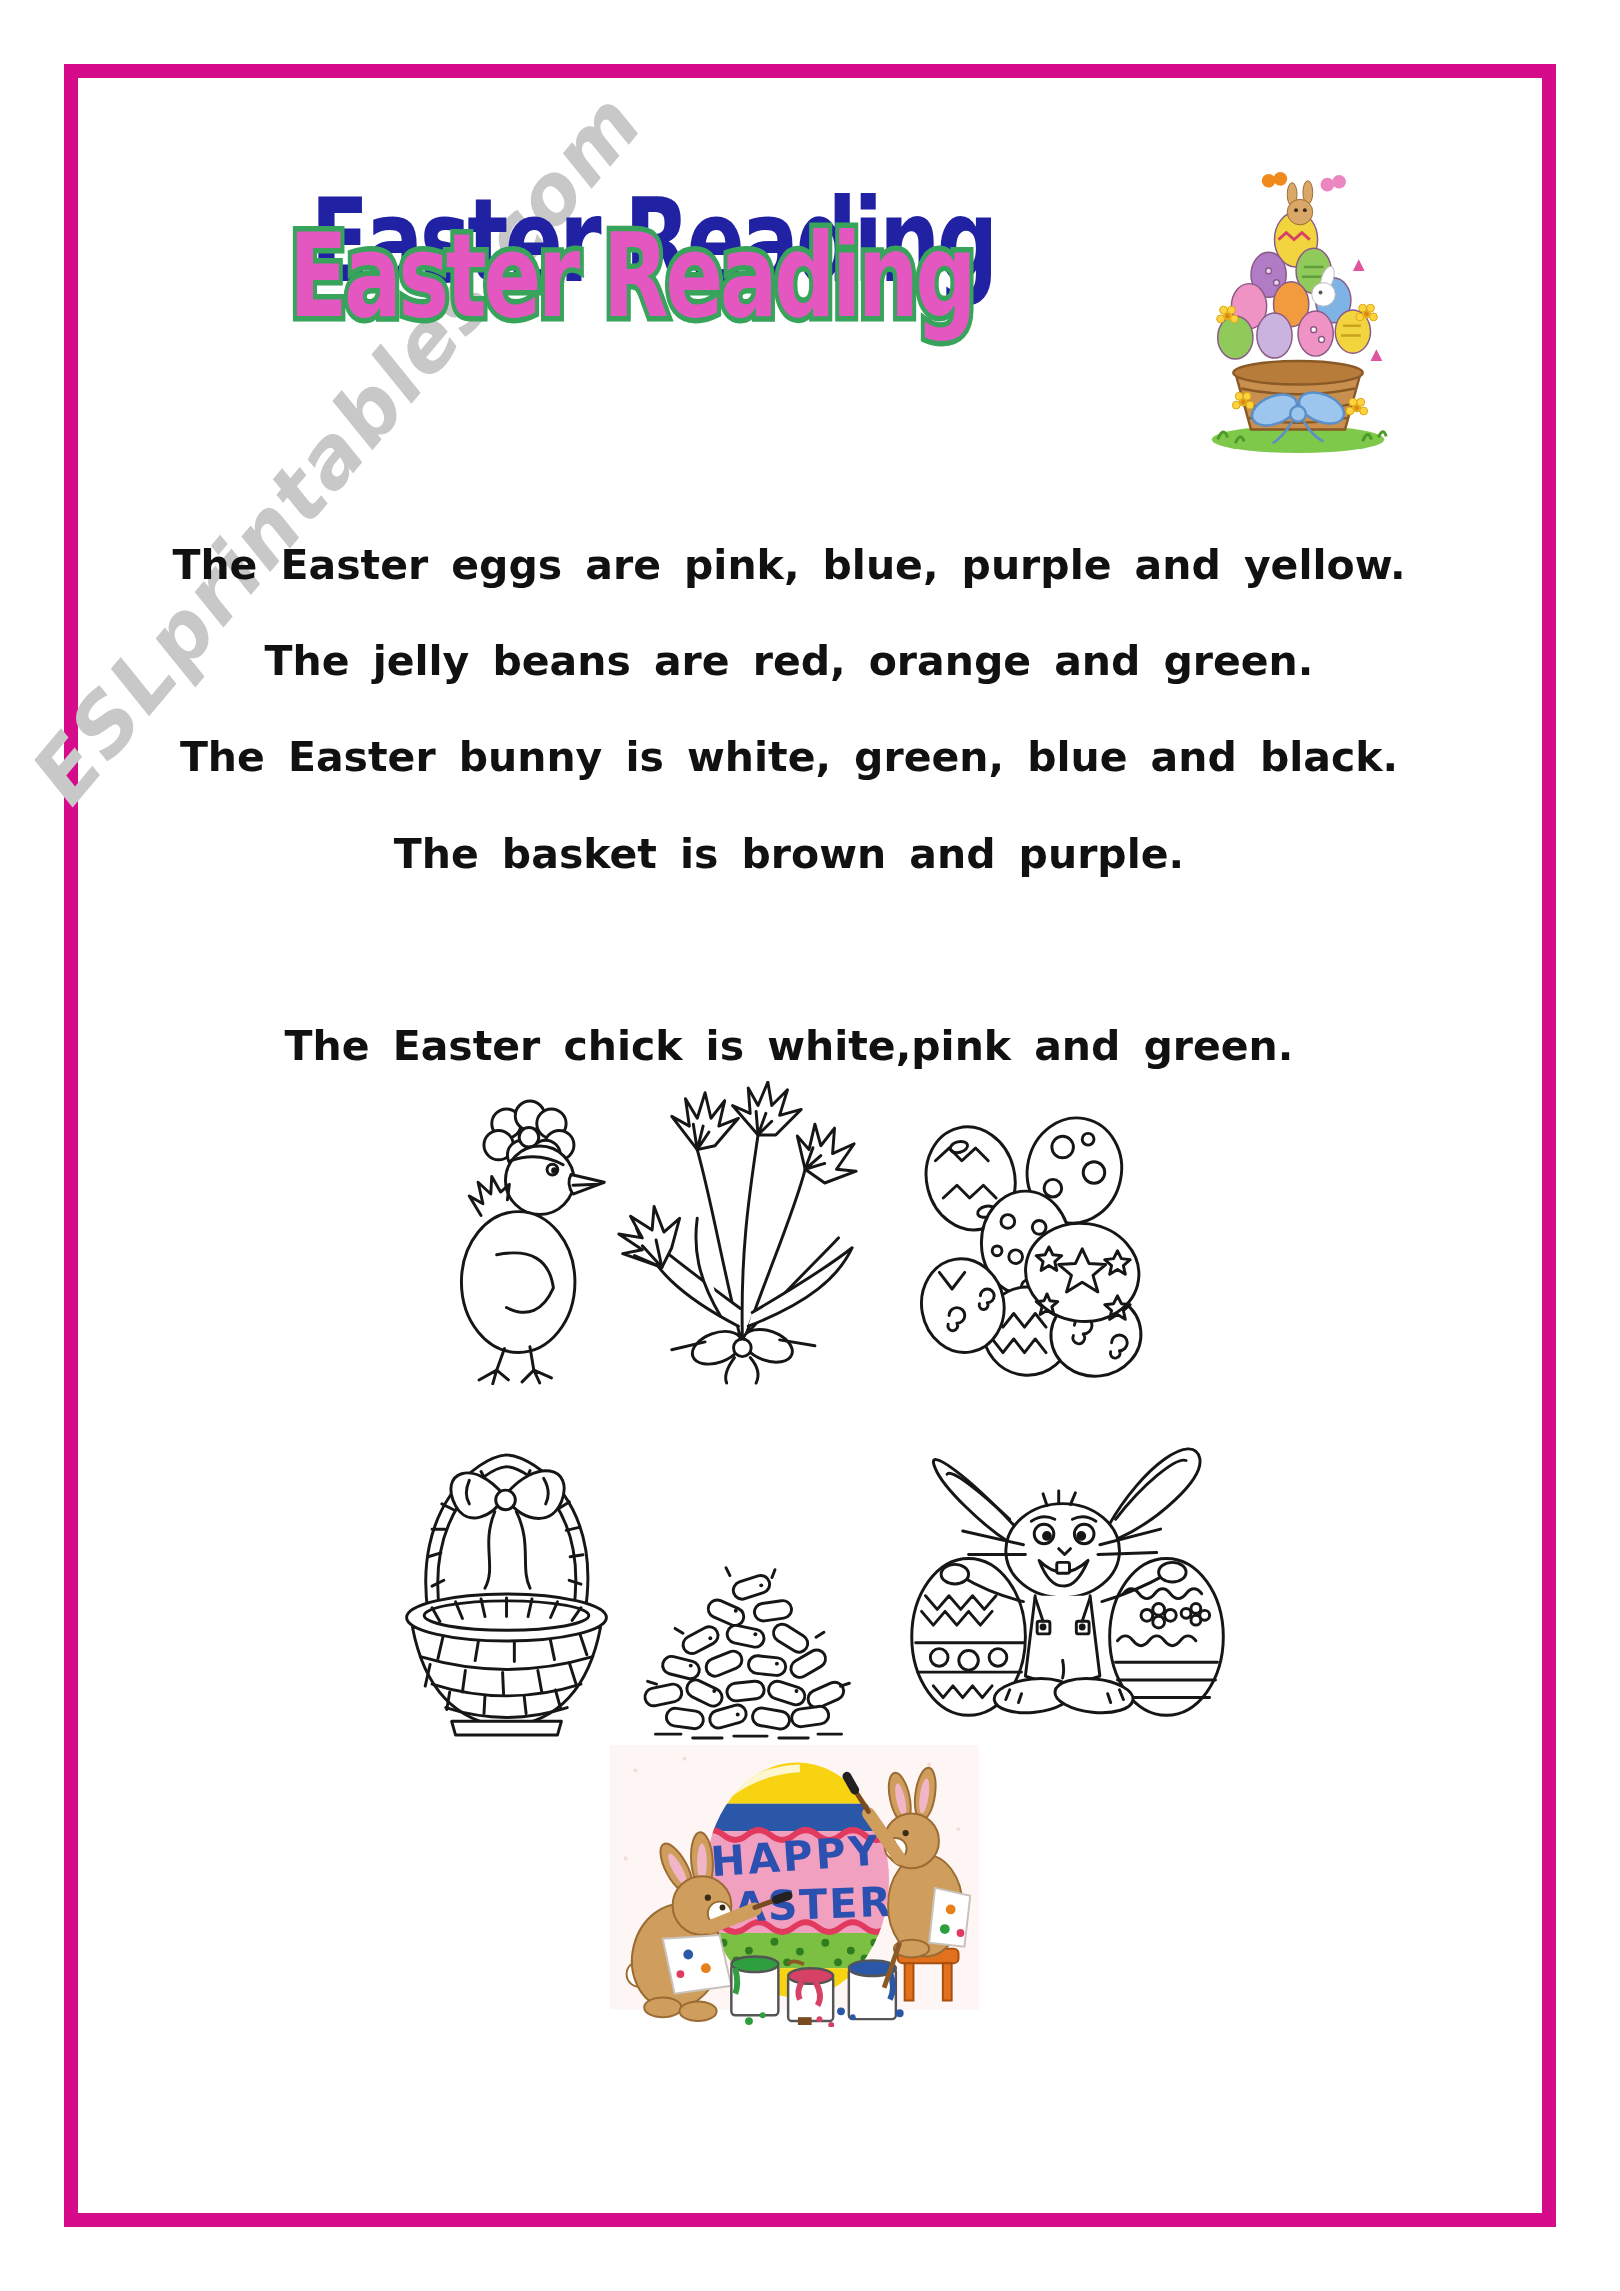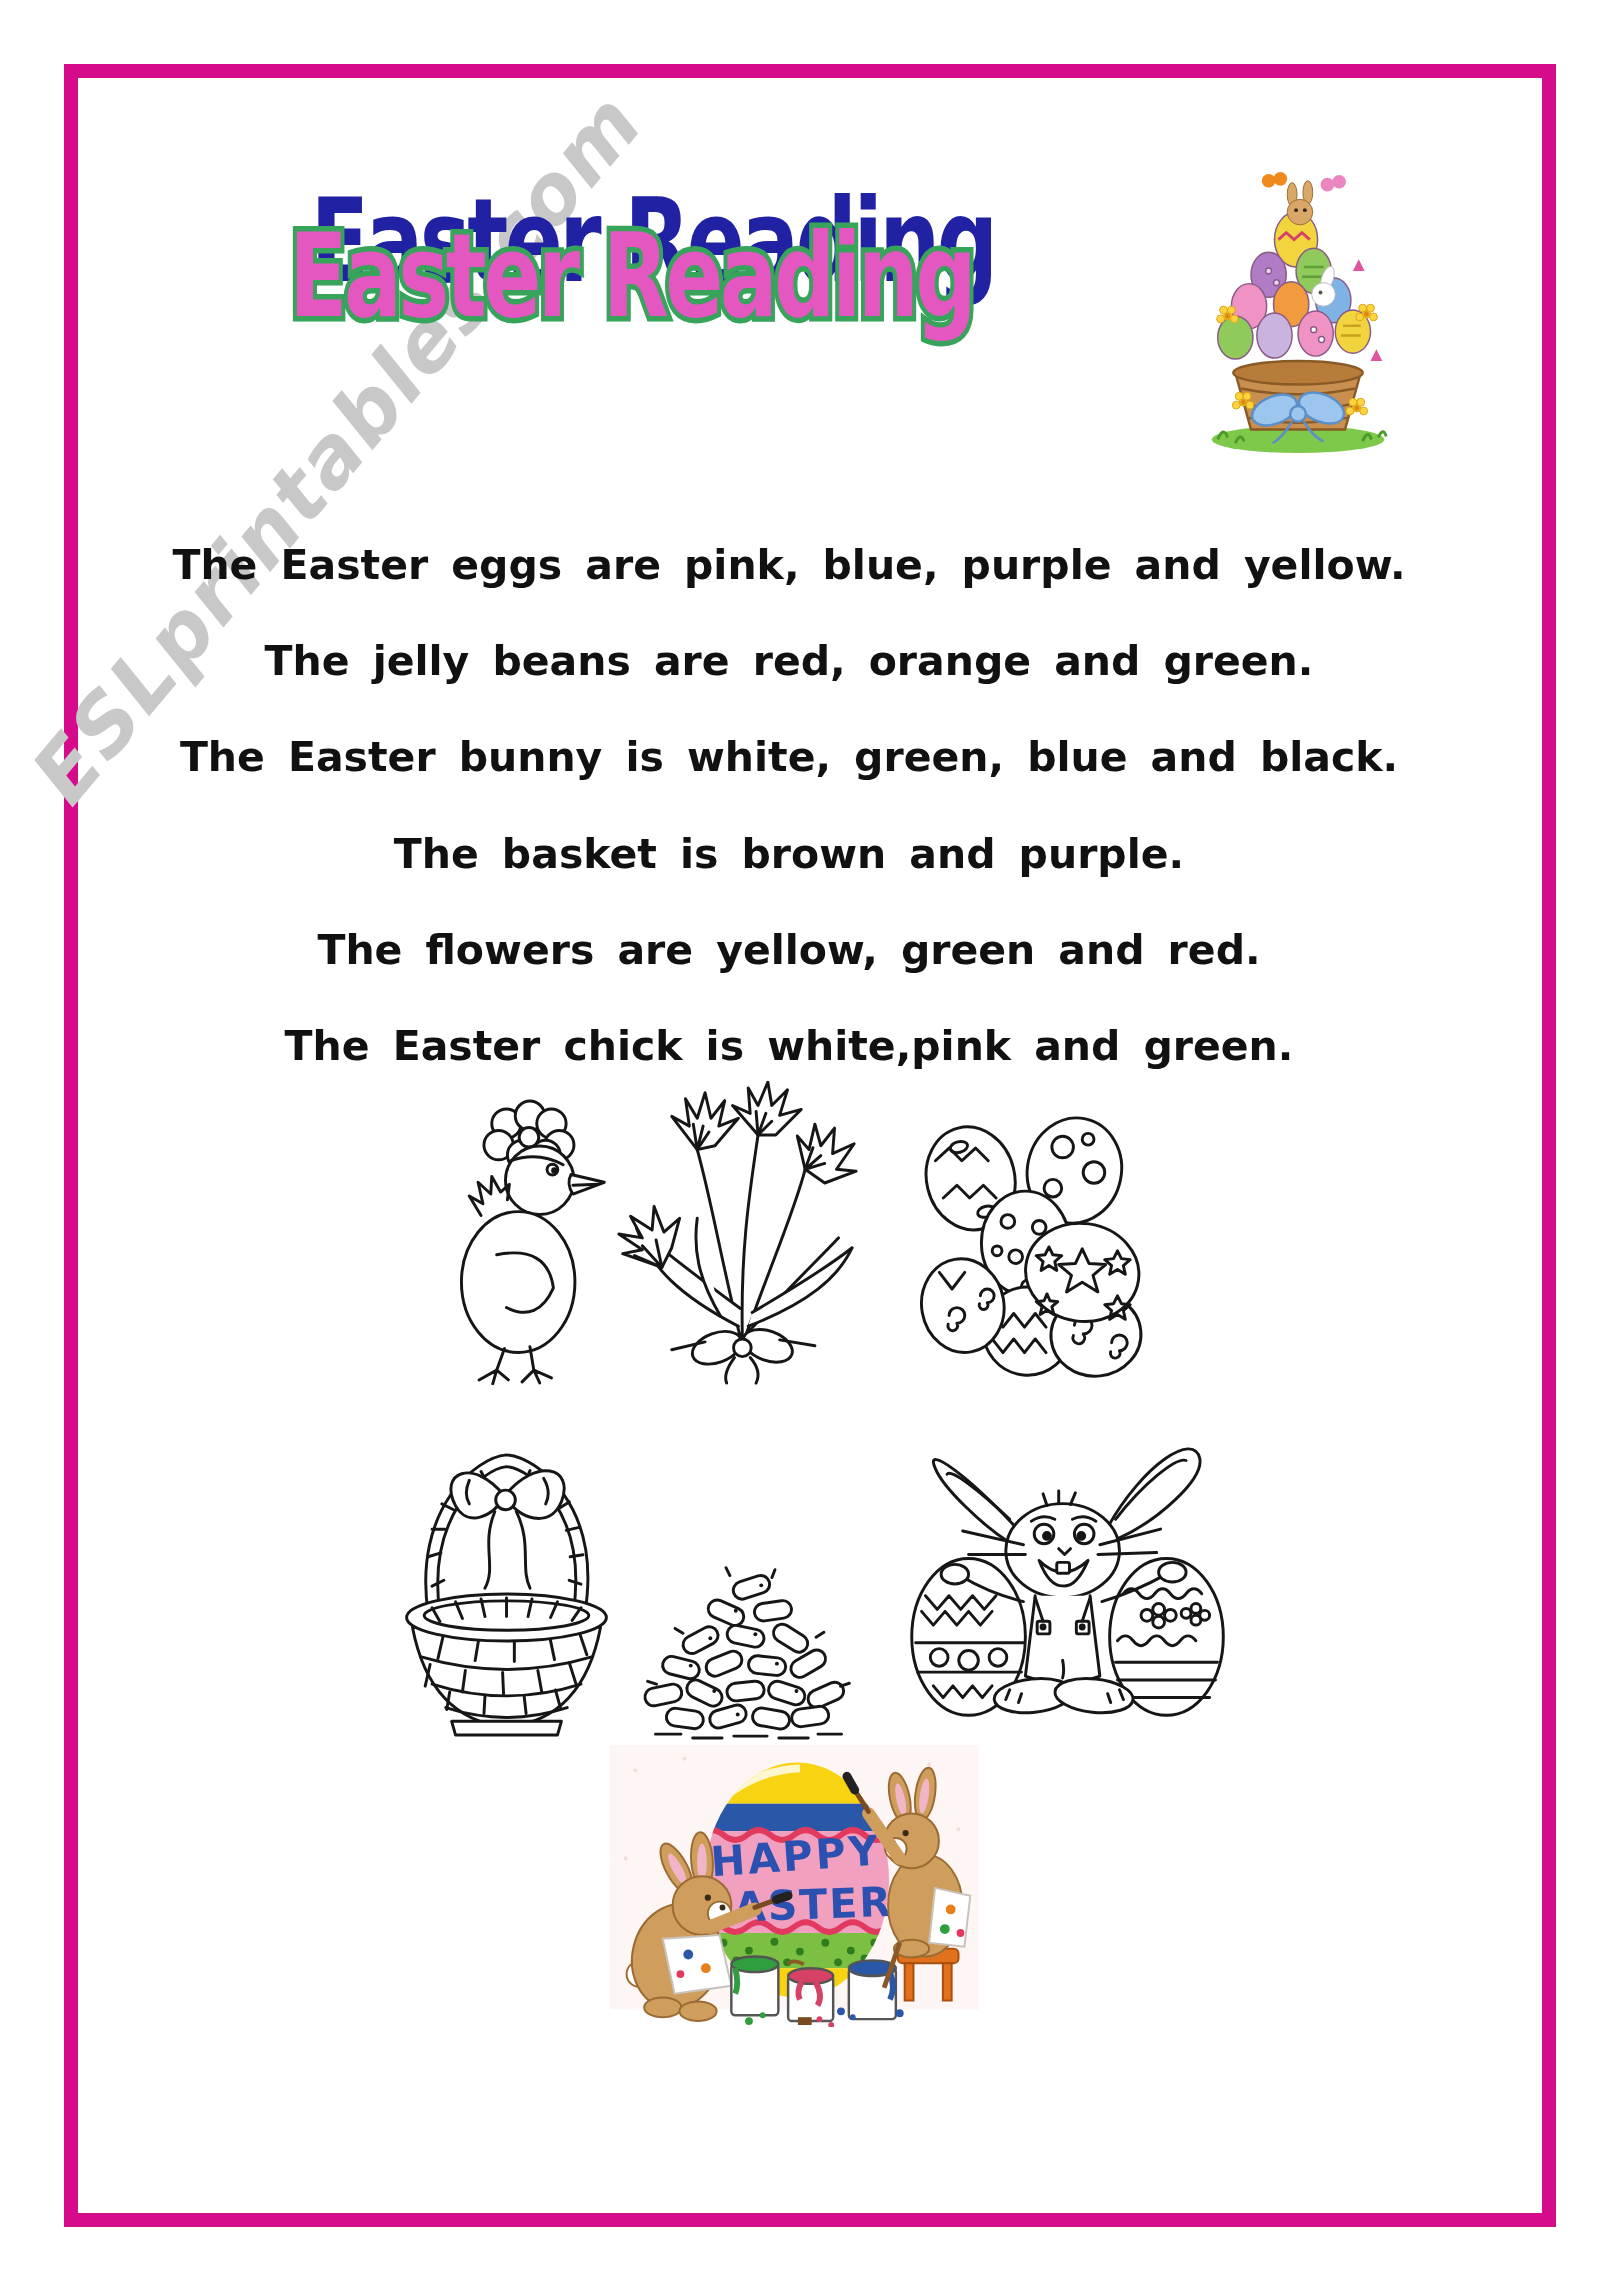--- a/index.html
+++ b/index.html
@@ -163,21 +163,20 @@
       <path d="M108,258 q10,16 20,20" fill="none"></path>
       <circle cx="102" cy="250" r="8"></circle>
     </g>
   </svg>
 
 
   <div class="sentence" style="top:541px;">The Easter eggs are pink, blue, purple and yellow.</div>
   <div class="sentence" style="top:637px;">The jelly beans are red, orange and green.</div>
   <div class="sentence" style="top:733px;">The Easter bunny is white, green, blue and black.</div>
   <div class="sentence" style="top:830px;">The basket is brown and purple.</div>
-  <div class="sentence" style="top:926px;">The flowers are yellow, green and red.</div>
   <div class="sentence" style="top:1022px;">The Easter chick is white,pink and green.</div>
 
   <svg class="art" style="left:436px;top:1096px;" width="181" height="289" viewBox="0 0 185 295">
     <g class="lineart">
 
       <g>
         <circle cx="72" cy="28" r="15"></circle>
           <circle cx="96" cy="20" r="15"></circle>
           <circle cx="118" cy="28" r="15"></circle>
         <circle cx="64" cy="50" r="15"></circle>

